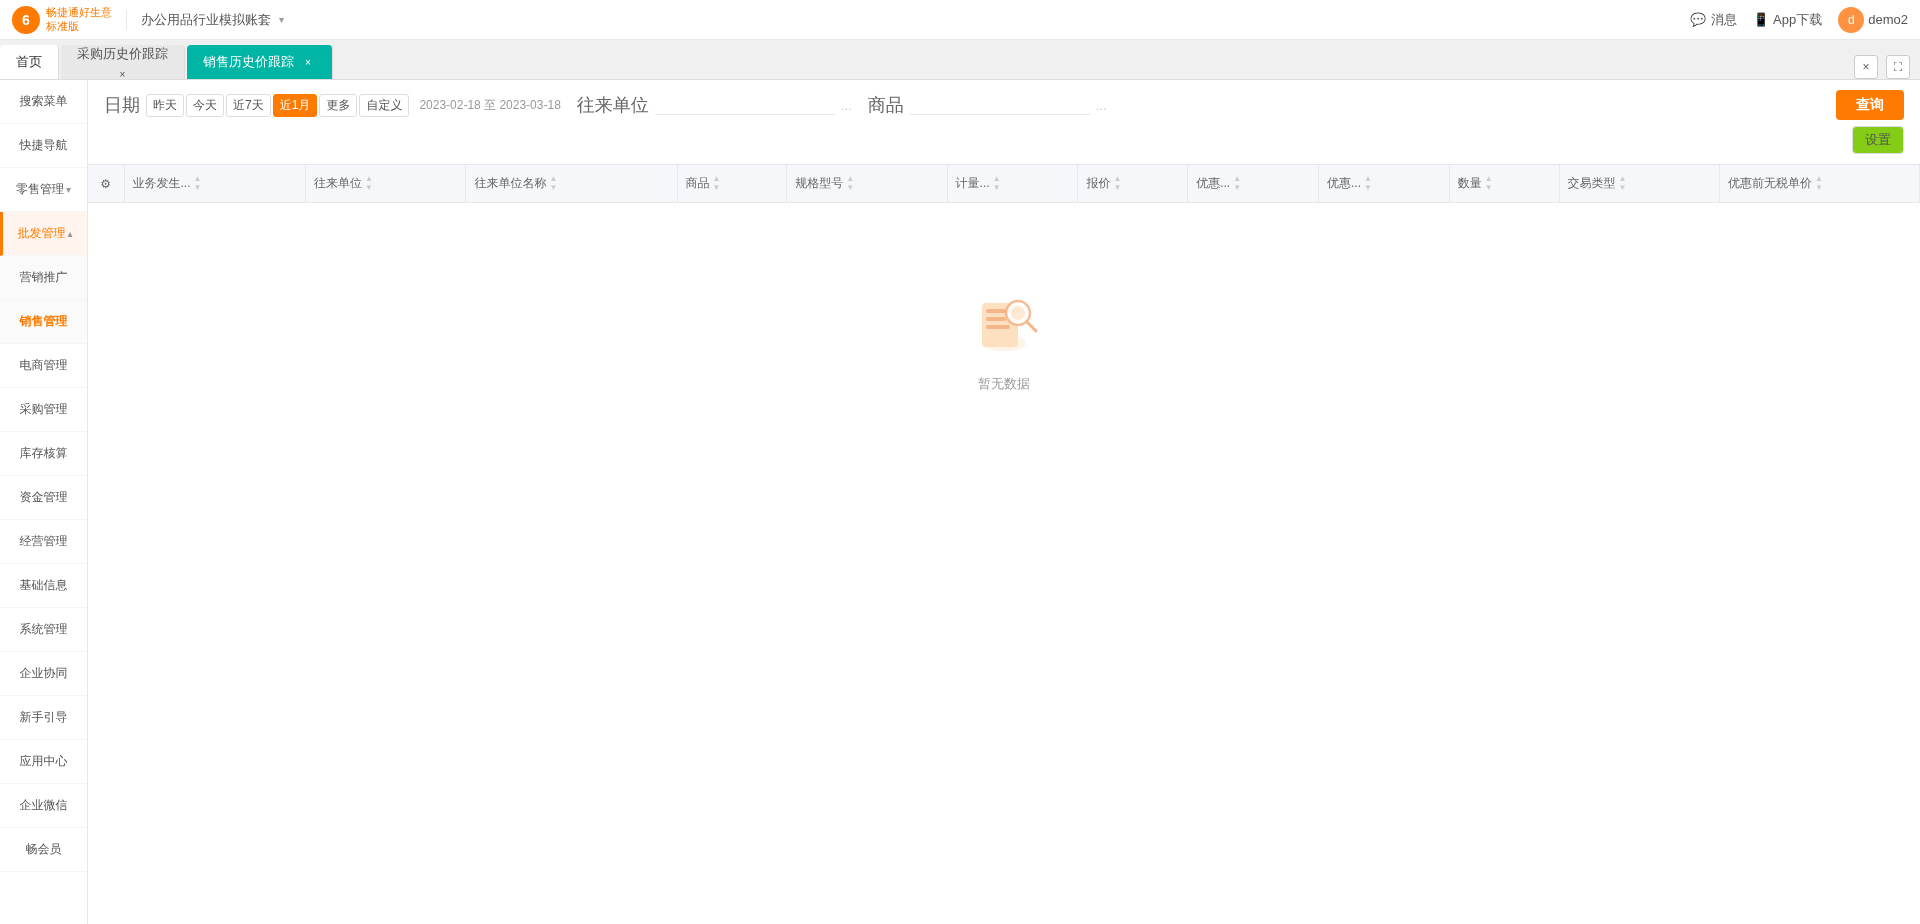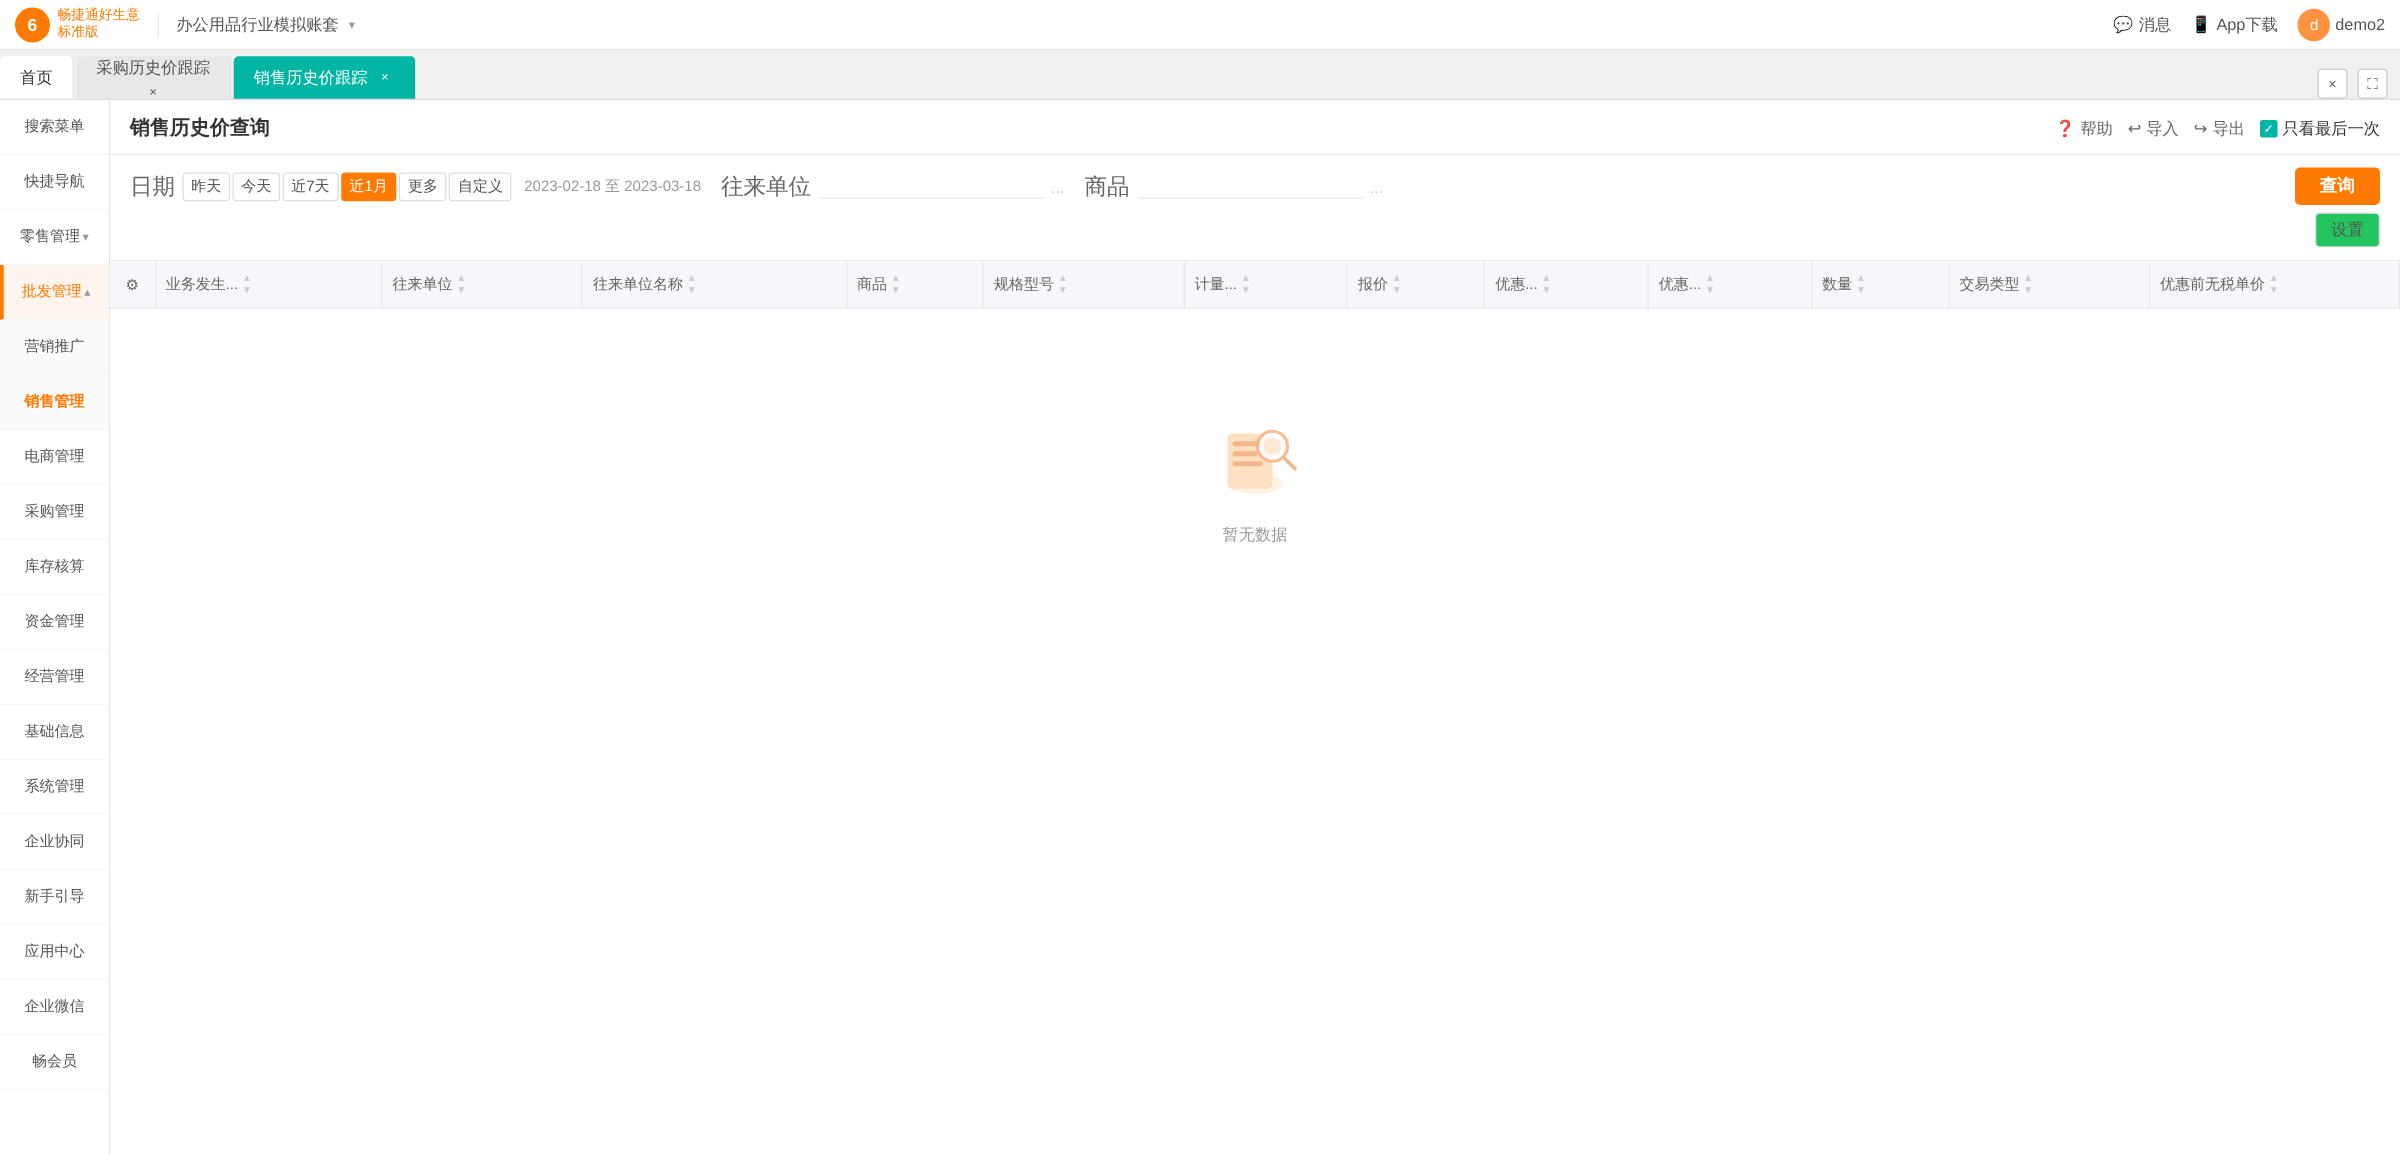--- a/index.html
+++ b/index.html
@@ -56,21 +56,21 @@
     .filter-row { display: flex; align-items: center; gap: 16px; flex-wrap: wrap; }
     .filter-group { display: flex; align-items: center; gap: 6px; }
     .filter-label { color: #666; font-size: 18px; white-space: nowrap; }
     .date-buttons { display: flex; align-items: center; gap: 2px; }
     .date-btn { padding: 2px 6px; border: 1px solid #ddd; border-radius: 3px; cursor: pointer; font-size: 12px; color: #555; background: #fff; }
     .date-btn.active { background: #ff7a00; color: white; border-color: #ff7a00; }
     .date-range { font-size: 12px; color: #999; margin-left: 4px; }
     .filter-input { border: none; border-bottom: 1px solid #e8e8e8; padding: 2px 4px; font-size: 13px; color: #333; background: transparent; width: 180px; outline: none; }
     .filter-dots { color: #ccc; font-size: 13px; cursor: pointer; }
     .query-btn { background: #ff7a00; color: white; border: none; padding: 6px 20px; border-radius: 4px; cursor: pointer; font-size: 14px; font-weight: bold; }
-    .settings-btn { background: #22c55e; color: #555; border: 1px solid #ddd; padding: 4px 12px; border-radius: 4px; cursor: pointer; font-size: 13px; }
+    .settings-btn { background: #84cc16; color: #555; border: 1px solid #ddd; padding: 4px 12px; border-radius: 4px; cursor: pointer; font-size: 13px; }
 
     
     .table-container { flex: 1; overflow: auto; padding: 0; background: #fff; margin: 0; }
     table { width: 100%; border-collapse: collapse; font-size: 12px; }
     thead tr { background: #f5f7fa; border-bottom: 1px solid #e8e8e8; }
     th { padding: 10px 8px; text-align: left; color: #666; font-weight: normal; border-right: 1px solid #e8e8e8; white-space: nowrap; cursor: pointer; user-select: none; }
     .th-inner { display: flex; align-items: center; gap: 3px; }
     .sort-arrows { display: flex; flex-direction: column; gap: 1px; }
     .sort-arrow { font-size: 8px; color: #ccc; line-height: 1; }
     .gear-th { width: 36px; text-align: center; }
@@ -197,41 +197,20 @@
     <div class="sidebar-item">
       <span>企业微信</span>
     </div>
     <div class="sidebar-item">
       <span>畅会员</span>
     </div>
   </div>
 
   <div class="content-area">
 
-    <div class="page-header">
-      <h2 class="page-title">销售历史价查询</h2>
-      <div class="page-actions">
-        <div class="page-action">
-          <span>❓</span>
-          <span>帮助</span>
-        </div>
-        <div class="page-action">
-          <span>↩</span>
-          <span>导入</span>
-        </div>
-        <div class="page-action">
-          <span>↪</span>
-          <span>导出</span>
-        </div>
-        <div class="checkbox-label">
-          <div class="checkbox-checked">✓</div>
-          <span>只看最后一次</span>
-        </div>
-      </div>
-    </div>
 
     <div class="filter-bar">
       <div class="filter-row">
 
         <div class="filter-group">
           <span class="filter-label">日期</span>
           <div class="date-buttons">
             <button class="date-btn">昨天</button>
             <button class="date-btn">今天</button>
             <button class="date-btn">近7天</button>

